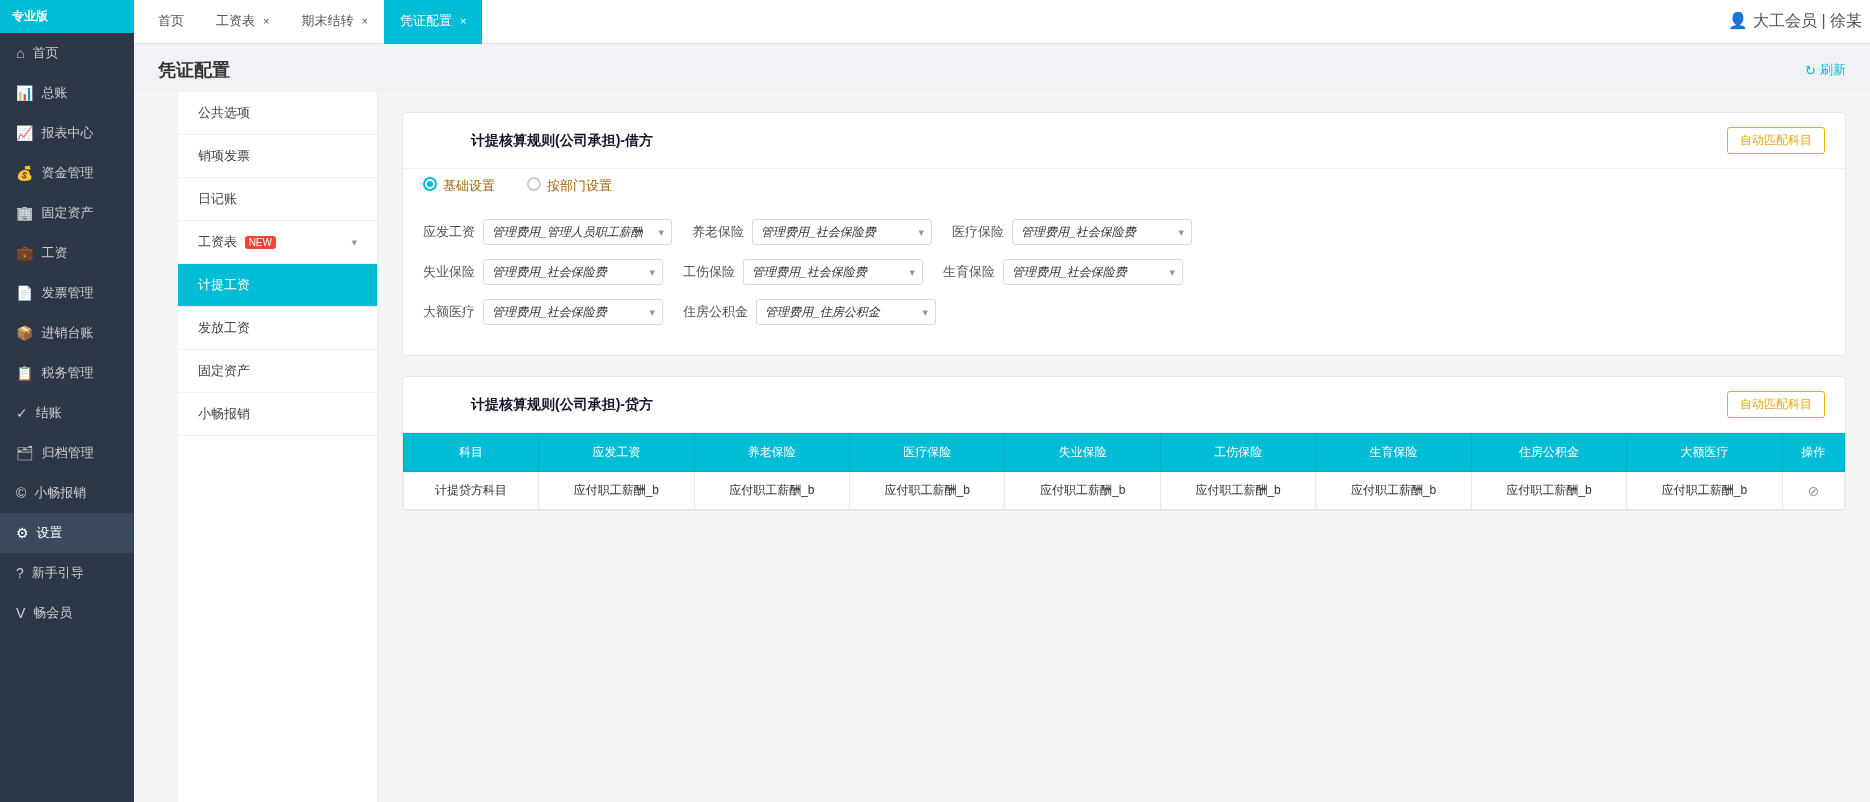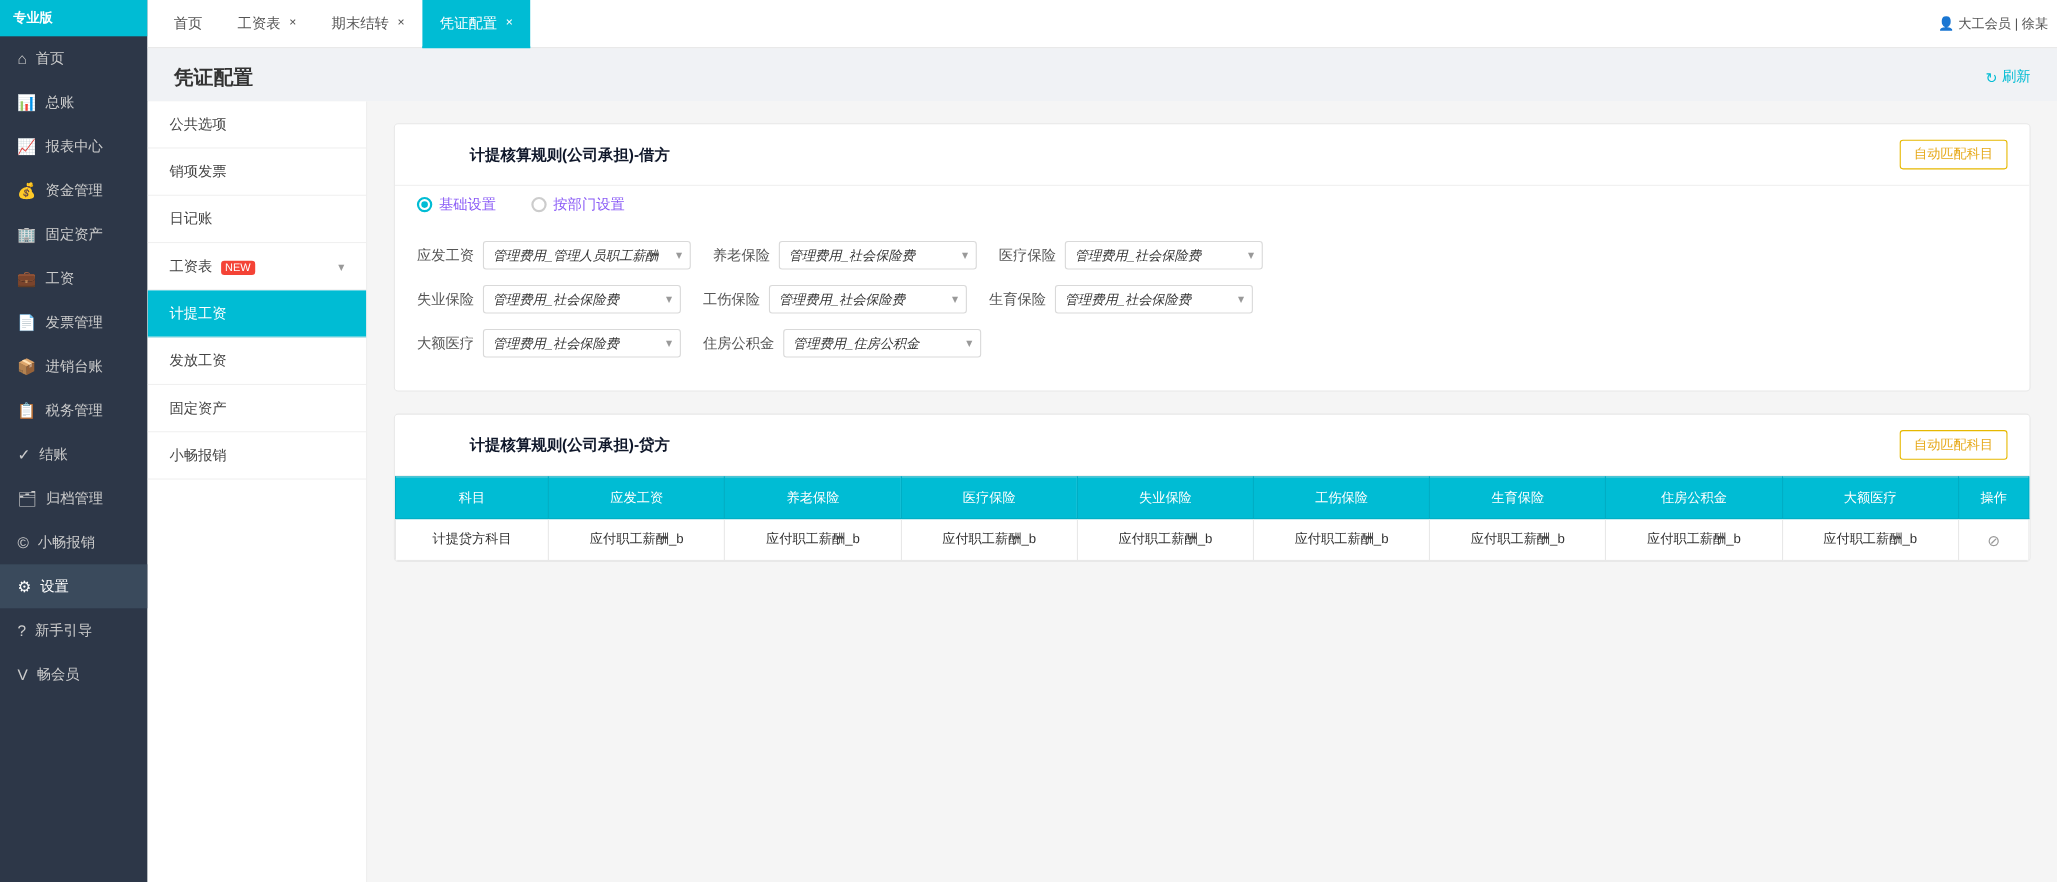--- a/index.html
+++ b/index.html
@@ -73,21 +73,21 @@
       color: inherit;
       cursor: pointer;
       margin-left: 2px;
     }
     .top-nav-right {
       margin-left: auto;
       display: flex;
       align-items: center;
       gap: 12px;
       color: #555;
-      font-size: 12px;
+      font-size: 16px;
       justify-content: center;
     }
 
     
     .page-header {
       background: #f0f2f5;
       padding: 14px 24px 10px;
       display: flex;
       align-items: center;
       justify-content: space-between;
@@ -114,20 +114,21 @@
       overflow: hidden;
     }
 
     
     .left-menu {
       width: 200px;
       background: #fff;
       border-right: 1px solid #e8e8e8;
       flex-shrink: 0;
       overflow-y: auto;
+      margin-left: 44px;
     }
     .left-menu-item {
       padding: 12px 20px;
       cursor: pointer;
       color: #444;
       font-size: 13px;
       border-bottom: 1px solid #f0f0f0;
       display: flex;
       align-items: center;
       justify-content: space-between;
@@ -194,25 +195,25 @@
 
     
     .radio-group {
       display: flex;
       align-items: center;
       gap: 32px;
       padding: 8px 20px 12px;
     }
     .radio-item {
       display: flex;
-      align-items: center;
+      align-items: flex-start;
       gap: 6px;
       cursor: pointer;
       font-size: 13px;
-      color: #8b5cf6;
+      color: #a16207;
     }
     .radio-circle {
       width: 14px;
       height: 14px;
       border-radius: 50%;
       border: 2px solid #00bcd4;
       display: flex;
       align-items: center;
       justify-content: center;
     }

